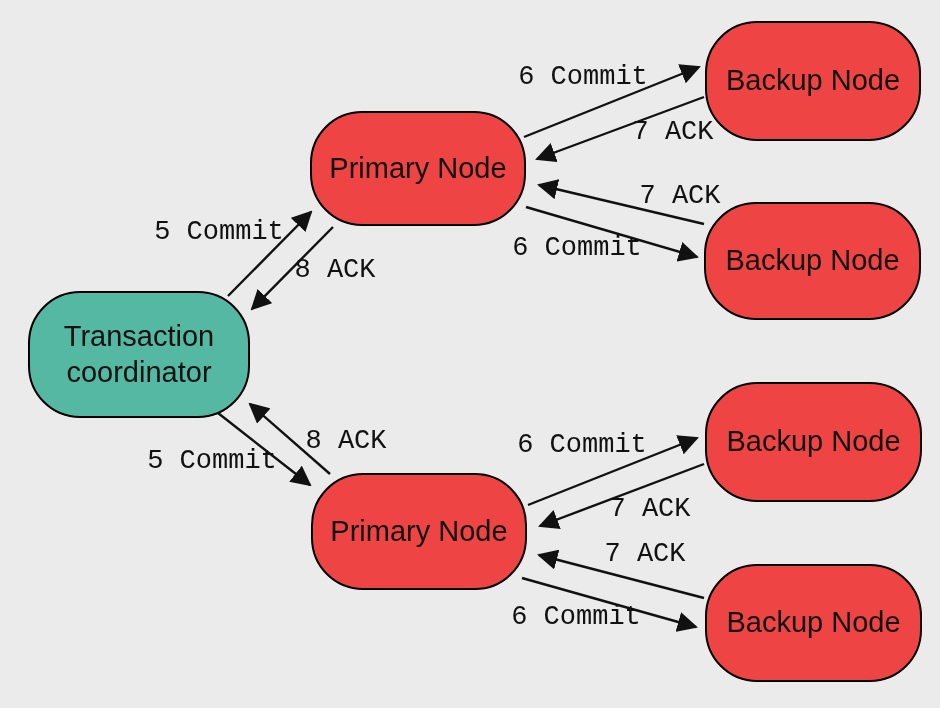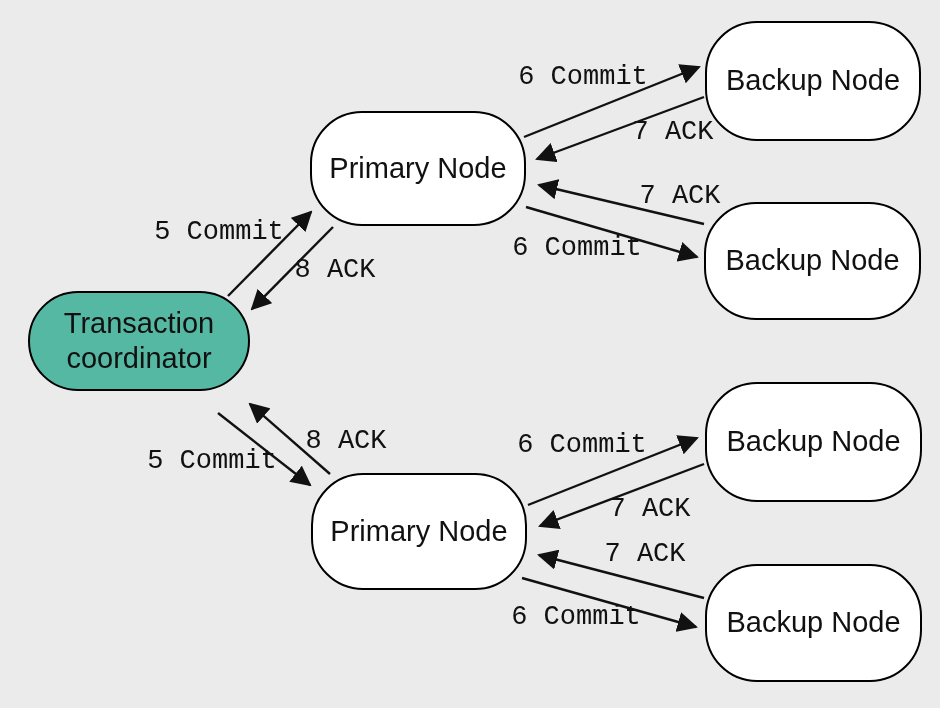--- a/index.html
+++ b/index.html
@@ -20,24 +20,24 @@
     justify-content: center;
     text-align: center;
     border: 2.5px solid #000000;
     border-radius: 52px;
     font-size: 29px;
     color: #111111;
     line-height: 1.22;
     box-sizing: border-box;
     padding: 0 12px;
   }
-  .node.green { background: #ffffff; }
+  .node.green { background: #ef4444; }
   .node.teal  { background: #55B8A2; }
 
-  .n-coord { left: 28px;  top: 291px; width: 222px; height: 100px; }
+  .n-coord { left: 28px;  top: 291px; width: 222px; height: 127px; }
   .n-p1    { left: 310px; top: 111px; width: 216px; height: 115px; }
   .n-p2    { left: 311px; top: 473px; width: 216px; height: 117px; }
   .n-b1    { left: 705px; top: 21px;  width: 216px; height: 120px; }
   .n-b2    { left: 704px; top: 202px; width: 217px; height: 118px; }
   .n-b3    { left: 705px; top: 382px; width: 217px; height: 120px; }
   .n-b4    { left: 705px; top: 564px; width: 217px; height: 118px; }
 
   .edge-label {
     position: absolute;
     transform: translate(-50%, -50%);

